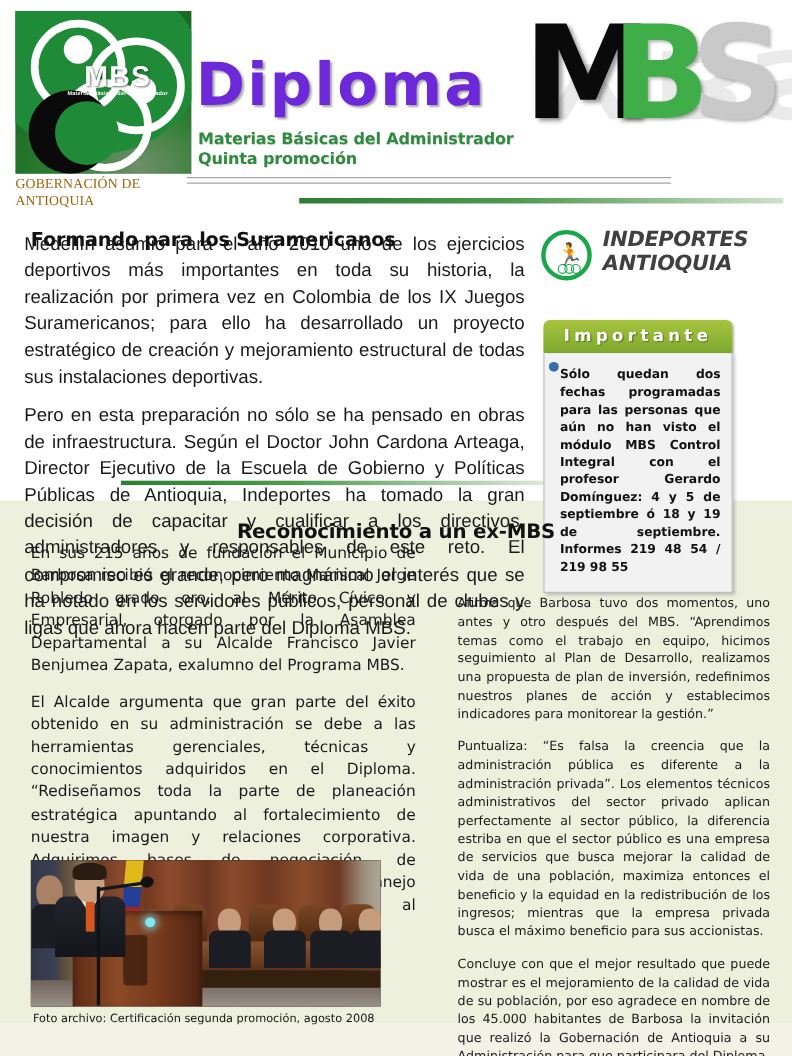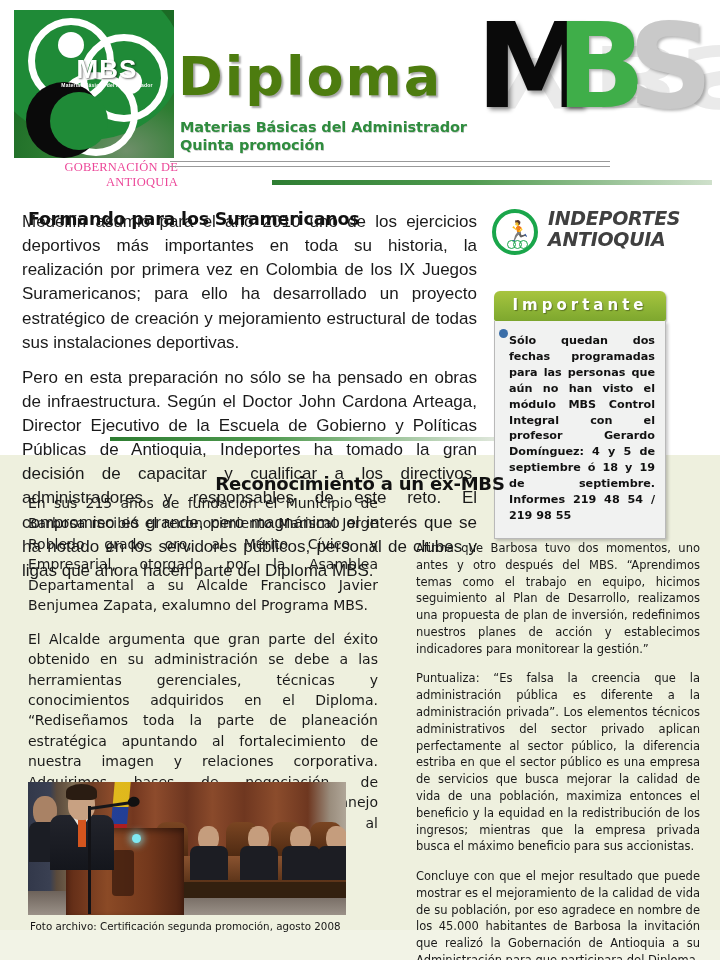--- a/index.html
+++ b/index.html
@@ -121,41 +121,41 @@
     font-size: 5px;
     font-weight: 700;
     color: #ffffff;
     letter-spacing: .2px;
     white-space: nowrap;
   }
   .crest-caption {
     position: absolute;
     left: 0; top: 150px;
     width: 164px;
-    text-align: right;
+    text-align: left;
     font-family: "Liberation Serif", serif;
     font-size: 12.5px;
     letter-spacing: .2px;
-    color: #ec4899;
+    color: #a16207;
   }
 
   
   .wordmark {
     position: absolute;
     left: 178px; top: 18px;
     width: 540px; height: 118px;
   }
   .wm-diploma {
     position: absolute;
     left: 0; top: 32px;
     font-family: "DejaVu Sans", sans-serif;
     font-size: 54px;
     font-weight: 700;
     letter-spacing: 2px;
-    color: #4d7c0f;
+    color: #6d28d9;
     text-shadow: 2px 2px 2px rgba(0,0,0,.35);
     line-height: 1;
   }
   .wm-m, .wm-b, .wm-s {
     position: absolute;
     font-family: "DejaVu Sans", sans-serif;
     font-weight: 700;
     font-size: 118px;
     line-height: .82;
     top: 0;

